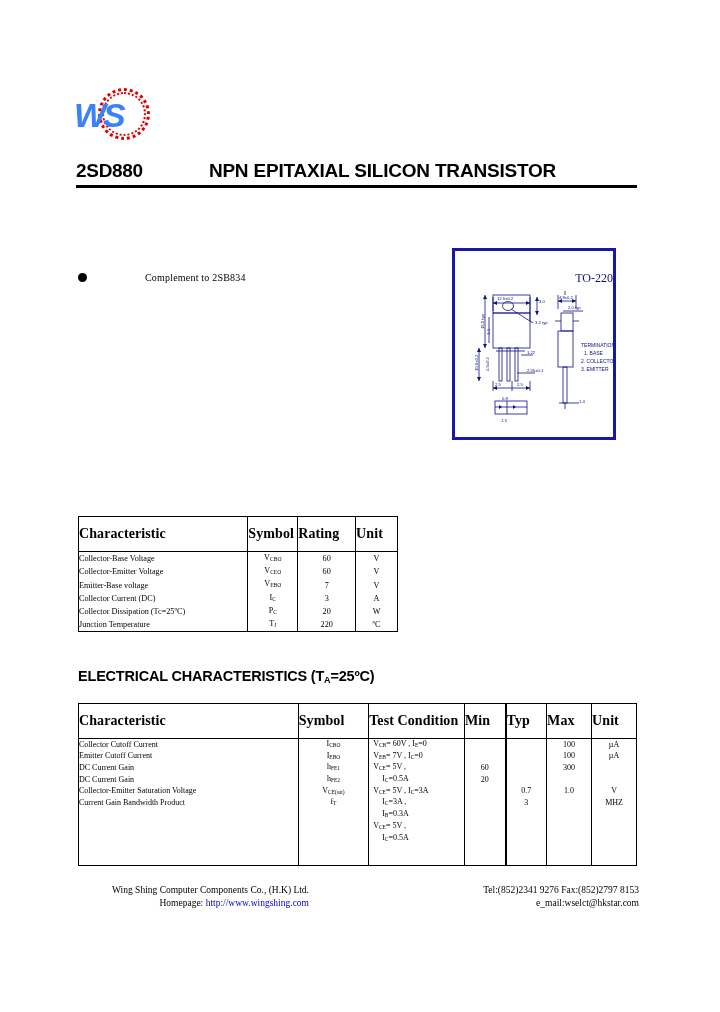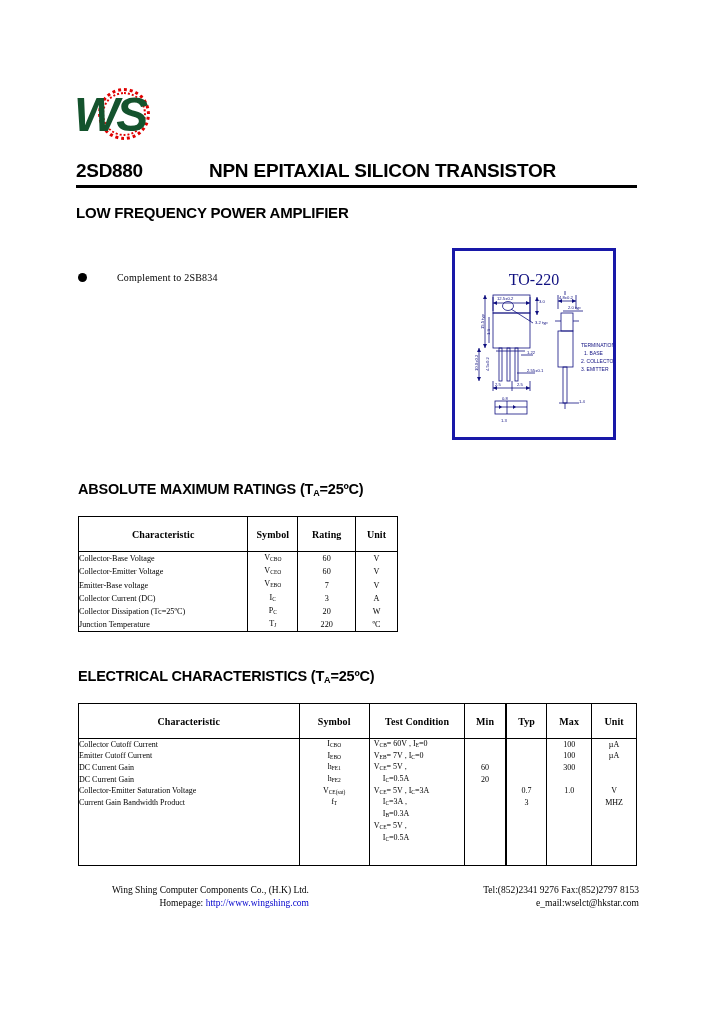--- a/index.html
+++ b/index.html
@@ -50,23 +50,23 @@
     border-radius: 50%;
     border: 2px dotted #e00000;
     box-sizing: border-box;
   }
   .logo-ws {
     position: absolute;
     left: 0px;
     top: 8px;
     font-family: "Liberation Sans", sans-serif;
     font-weight: bold;
-    font-size: 48px;
+    font-size: 34px;
     line-height: 42px;
-    color: #14532d;
+    color: #3b82f6;
     letter-spacing: -3px;
     font-style: italic;
   }
 
   
   .title-row {
     position: absolute;
     left: 76px;
     top: 160px;
     width: 560px;
@@ -102,20 +102,21 @@
     letter-spacing: -0.2px;
   }
 
   
   .bullet-row {
     position: absolute;
     left: 78px;
     top: 272px;
     display: flex;
     align-items: center;
+    gap: 28px;
   }
   .bullet-dot {
     width: 9px;
     height: 9px;
     border-radius: 50%;
     background: #000;
     display: inline-block;
   }
   .bullet-text {
     margin-left: 30px;
@@ -133,22 +134,22 @@
     height: 192px;
     border: 3px solid #1818a8;
     background: #ffffff;
     box-sizing: border-box;
   }
   .pkg-title {
     position: absolute;
     left: 0;
     top: 20px;
     width: 100%;
-    text-align: center;
-    font-size: 16px;
+    text-align: right;
+    font-size: 12px;
     color: #101080;
     font-family: "Liberation Serif", serif;
   }
   .pkg-svg {
     position: absolute;
     left: 0;
     top: 0;
   }
 
   
@@ -168,23 +169,23 @@
     position: absolute;
     border-collapse: collapse;
     font-family: "Liberation Serif", serif;
     background: #fff;
   }
   table.dt th, table.dt td {
     border: 1px solid #000;
     padding: 0;
   }
   table.dt th {
-    font-size: 10px;
+    font-size: 14px;
     font-weight: bold;
-    text-align: center;
+    text-align: left;
     height: 34px;
     letter-spacing: 0.1px;
   }
   table.dt td {
     font-size: 8.2px;
     border-top: none;
     border-bottom: none;
     height: 11px;
     line-height: 11px;
   }
@@ -239,21 +240,20 @@
     <div class="logo-ring"></div>
     <div class="logo-ring2"></div>
     <div class="logo-ws">WS</div>
   </div>
 
   <div class="title-row">
     <span class="part-no">2SD880</span>
     <span class="main-title">NPN EPITAXIAL SILICON TRANSISTOR</span>
   </div>
   <div class="title-rule"></div>
-  <div class="subtitle">LOW FREQUENCY POWER AMPLIFIER</div>
 
   <div class="bullet-row">
     <span class="bullet-dot"></span>
     <span class="bullet-text">Complement to 2SB834</span>
   </div>
 
   <div class="pkg-box">
     <div class="pkg-title">TO-220</div>
     <svg class="pkg-svg" width="158" height="186" viewBox="0 0 158 186">
       <g stroke="#101080" fill="none" stroke-width="0.8" font-family="Liberation Sans, sans-serif" font-size="4.2">
@@ -342,23 +342,20 @@
 
       <g fill="#101080" font-family="Liberation Sans, sans-serif" font-size="5">
         <text x="126" y="96">TERMINATIONS</text>
         <text x="129" y="104">1. BASE</text>
         <text x="126" y="112">2. COLLECTOR</text>
         <text x="126" y="120">3. EMITTER</text>
       </g>
     </svg>
   </div>
 
-  <div class="sect-h" id="amr-h">
-    <span>ABSOLUTE MAXIMUM RATINGS (T</span><sub>A</sub><span>=25ºC)</span>
-  </div>
 
   <table class="dt" id="amr-table">
     <colgroup>
         <col class="c1">
         <col class="c2">
         <col class="c3">
         <col class="c4">
       </colgroup>
     <thead>
       <tr>

